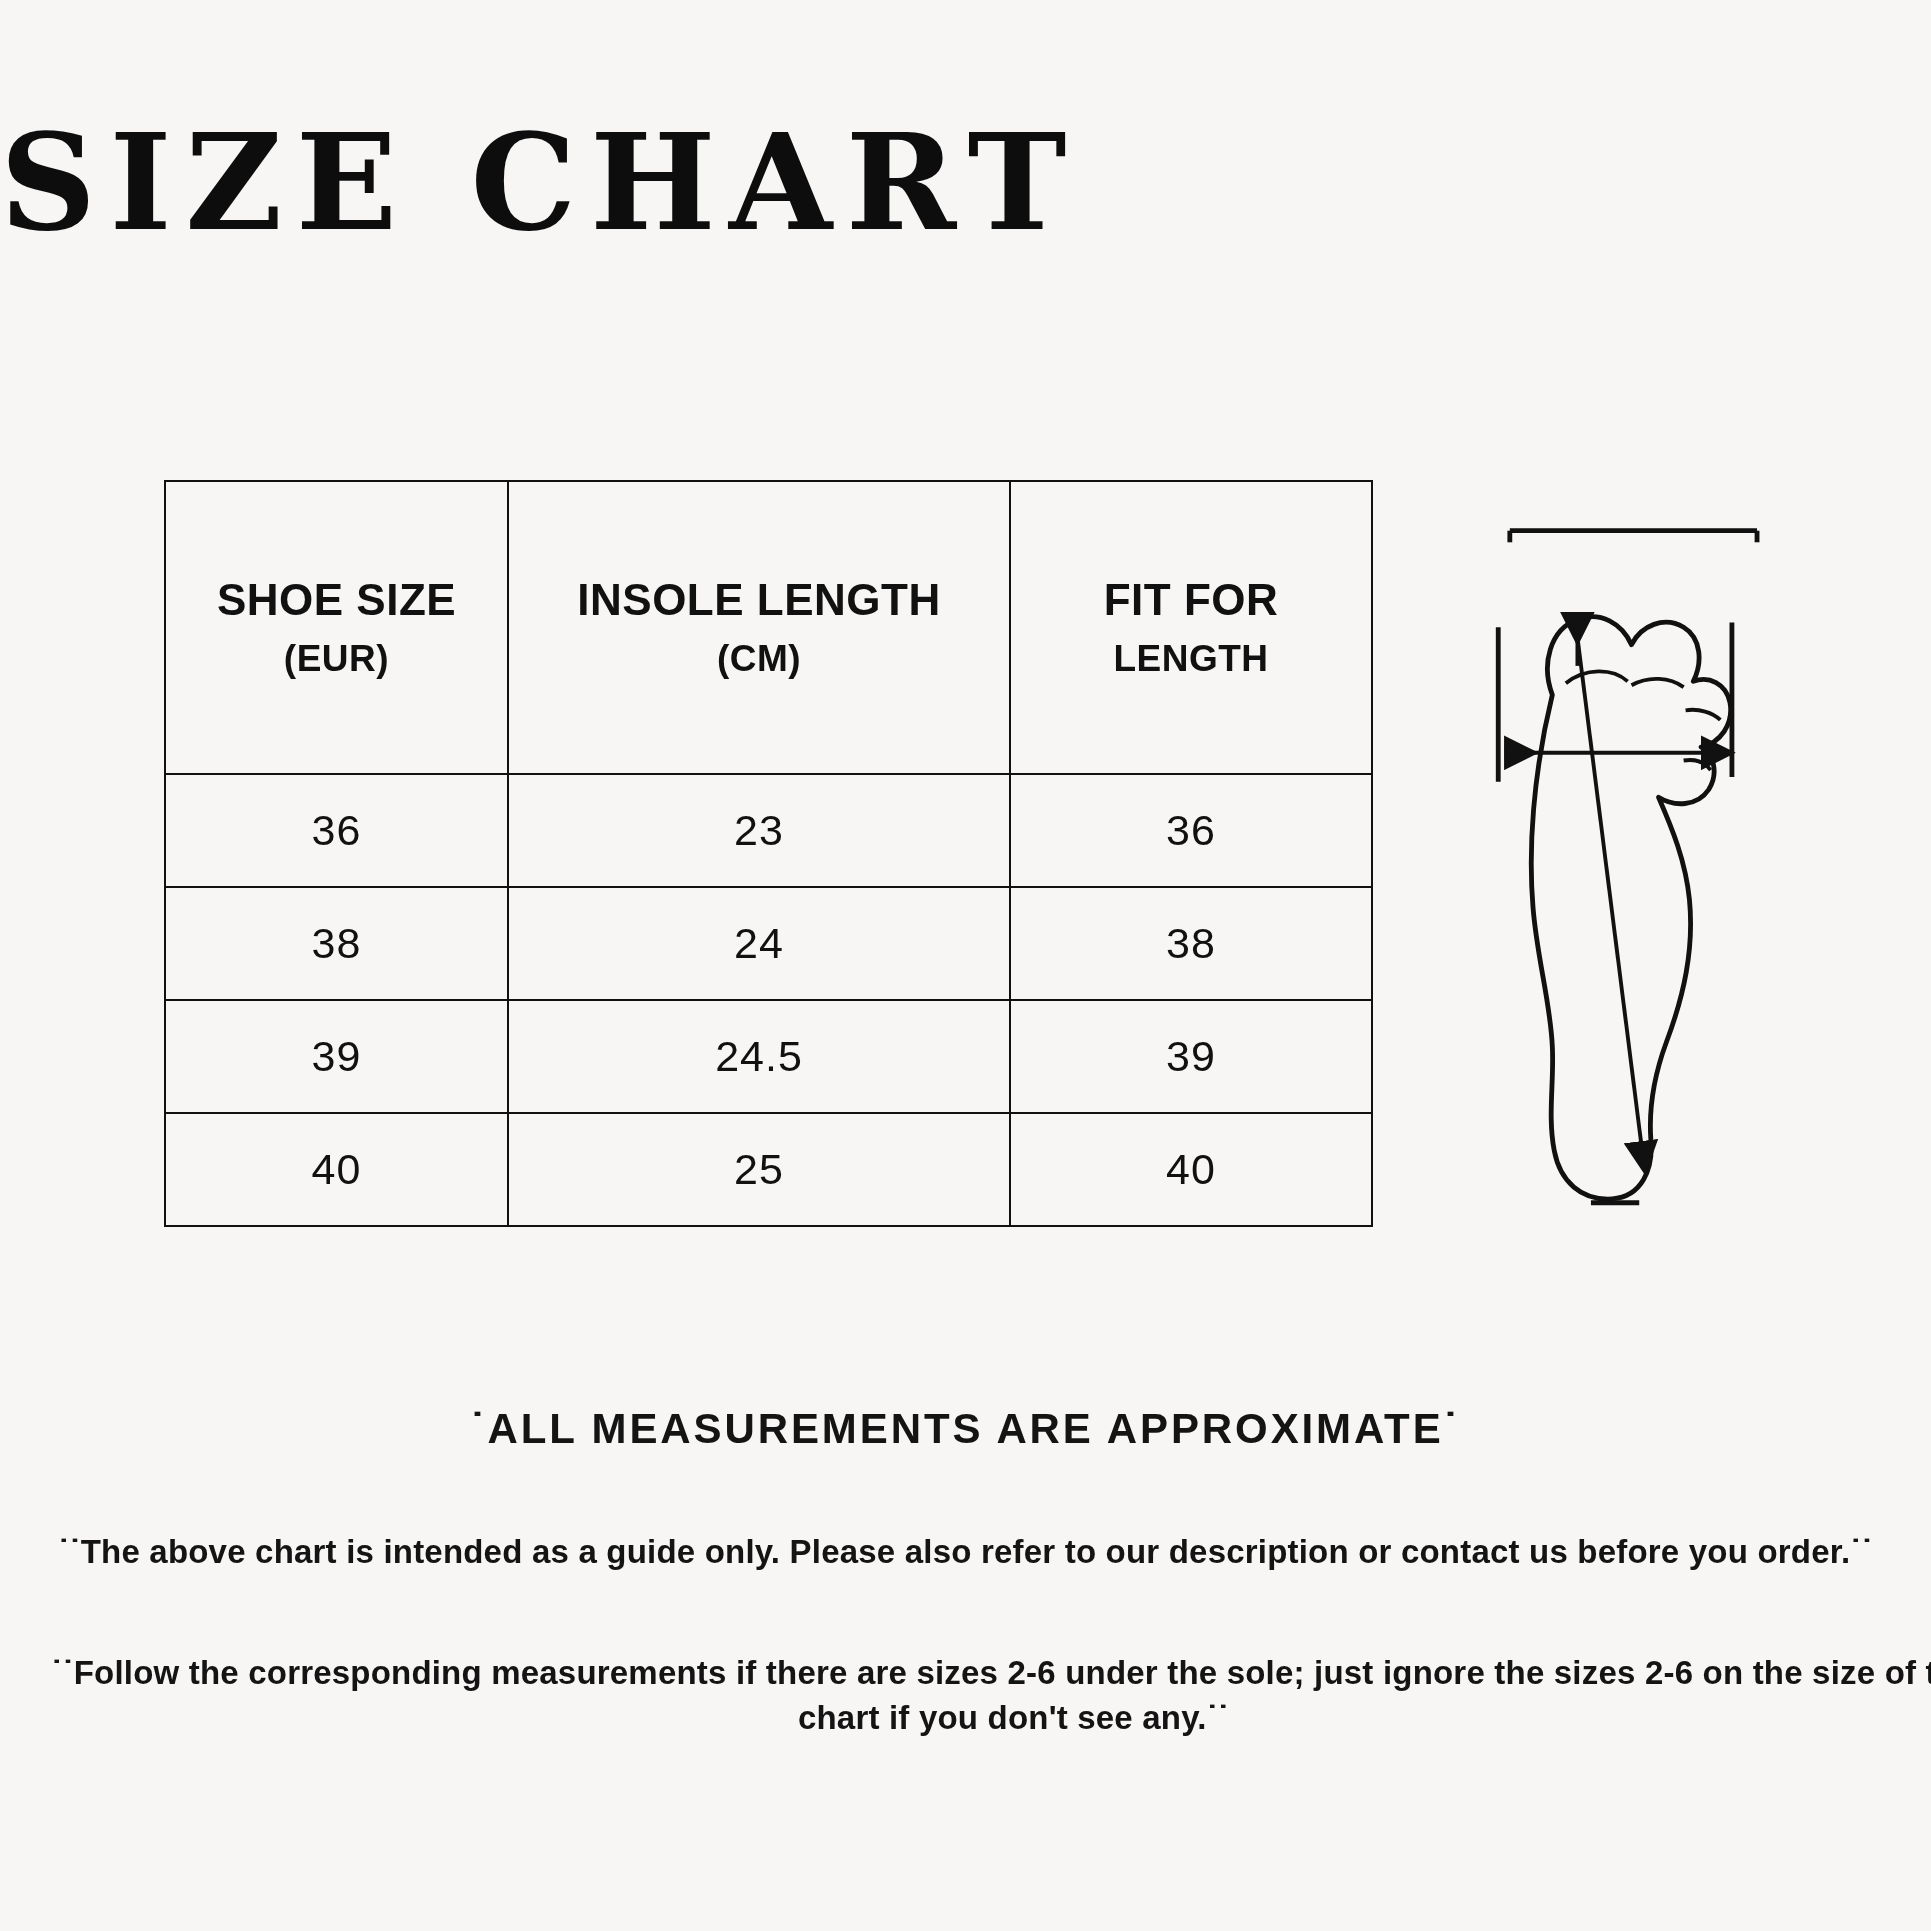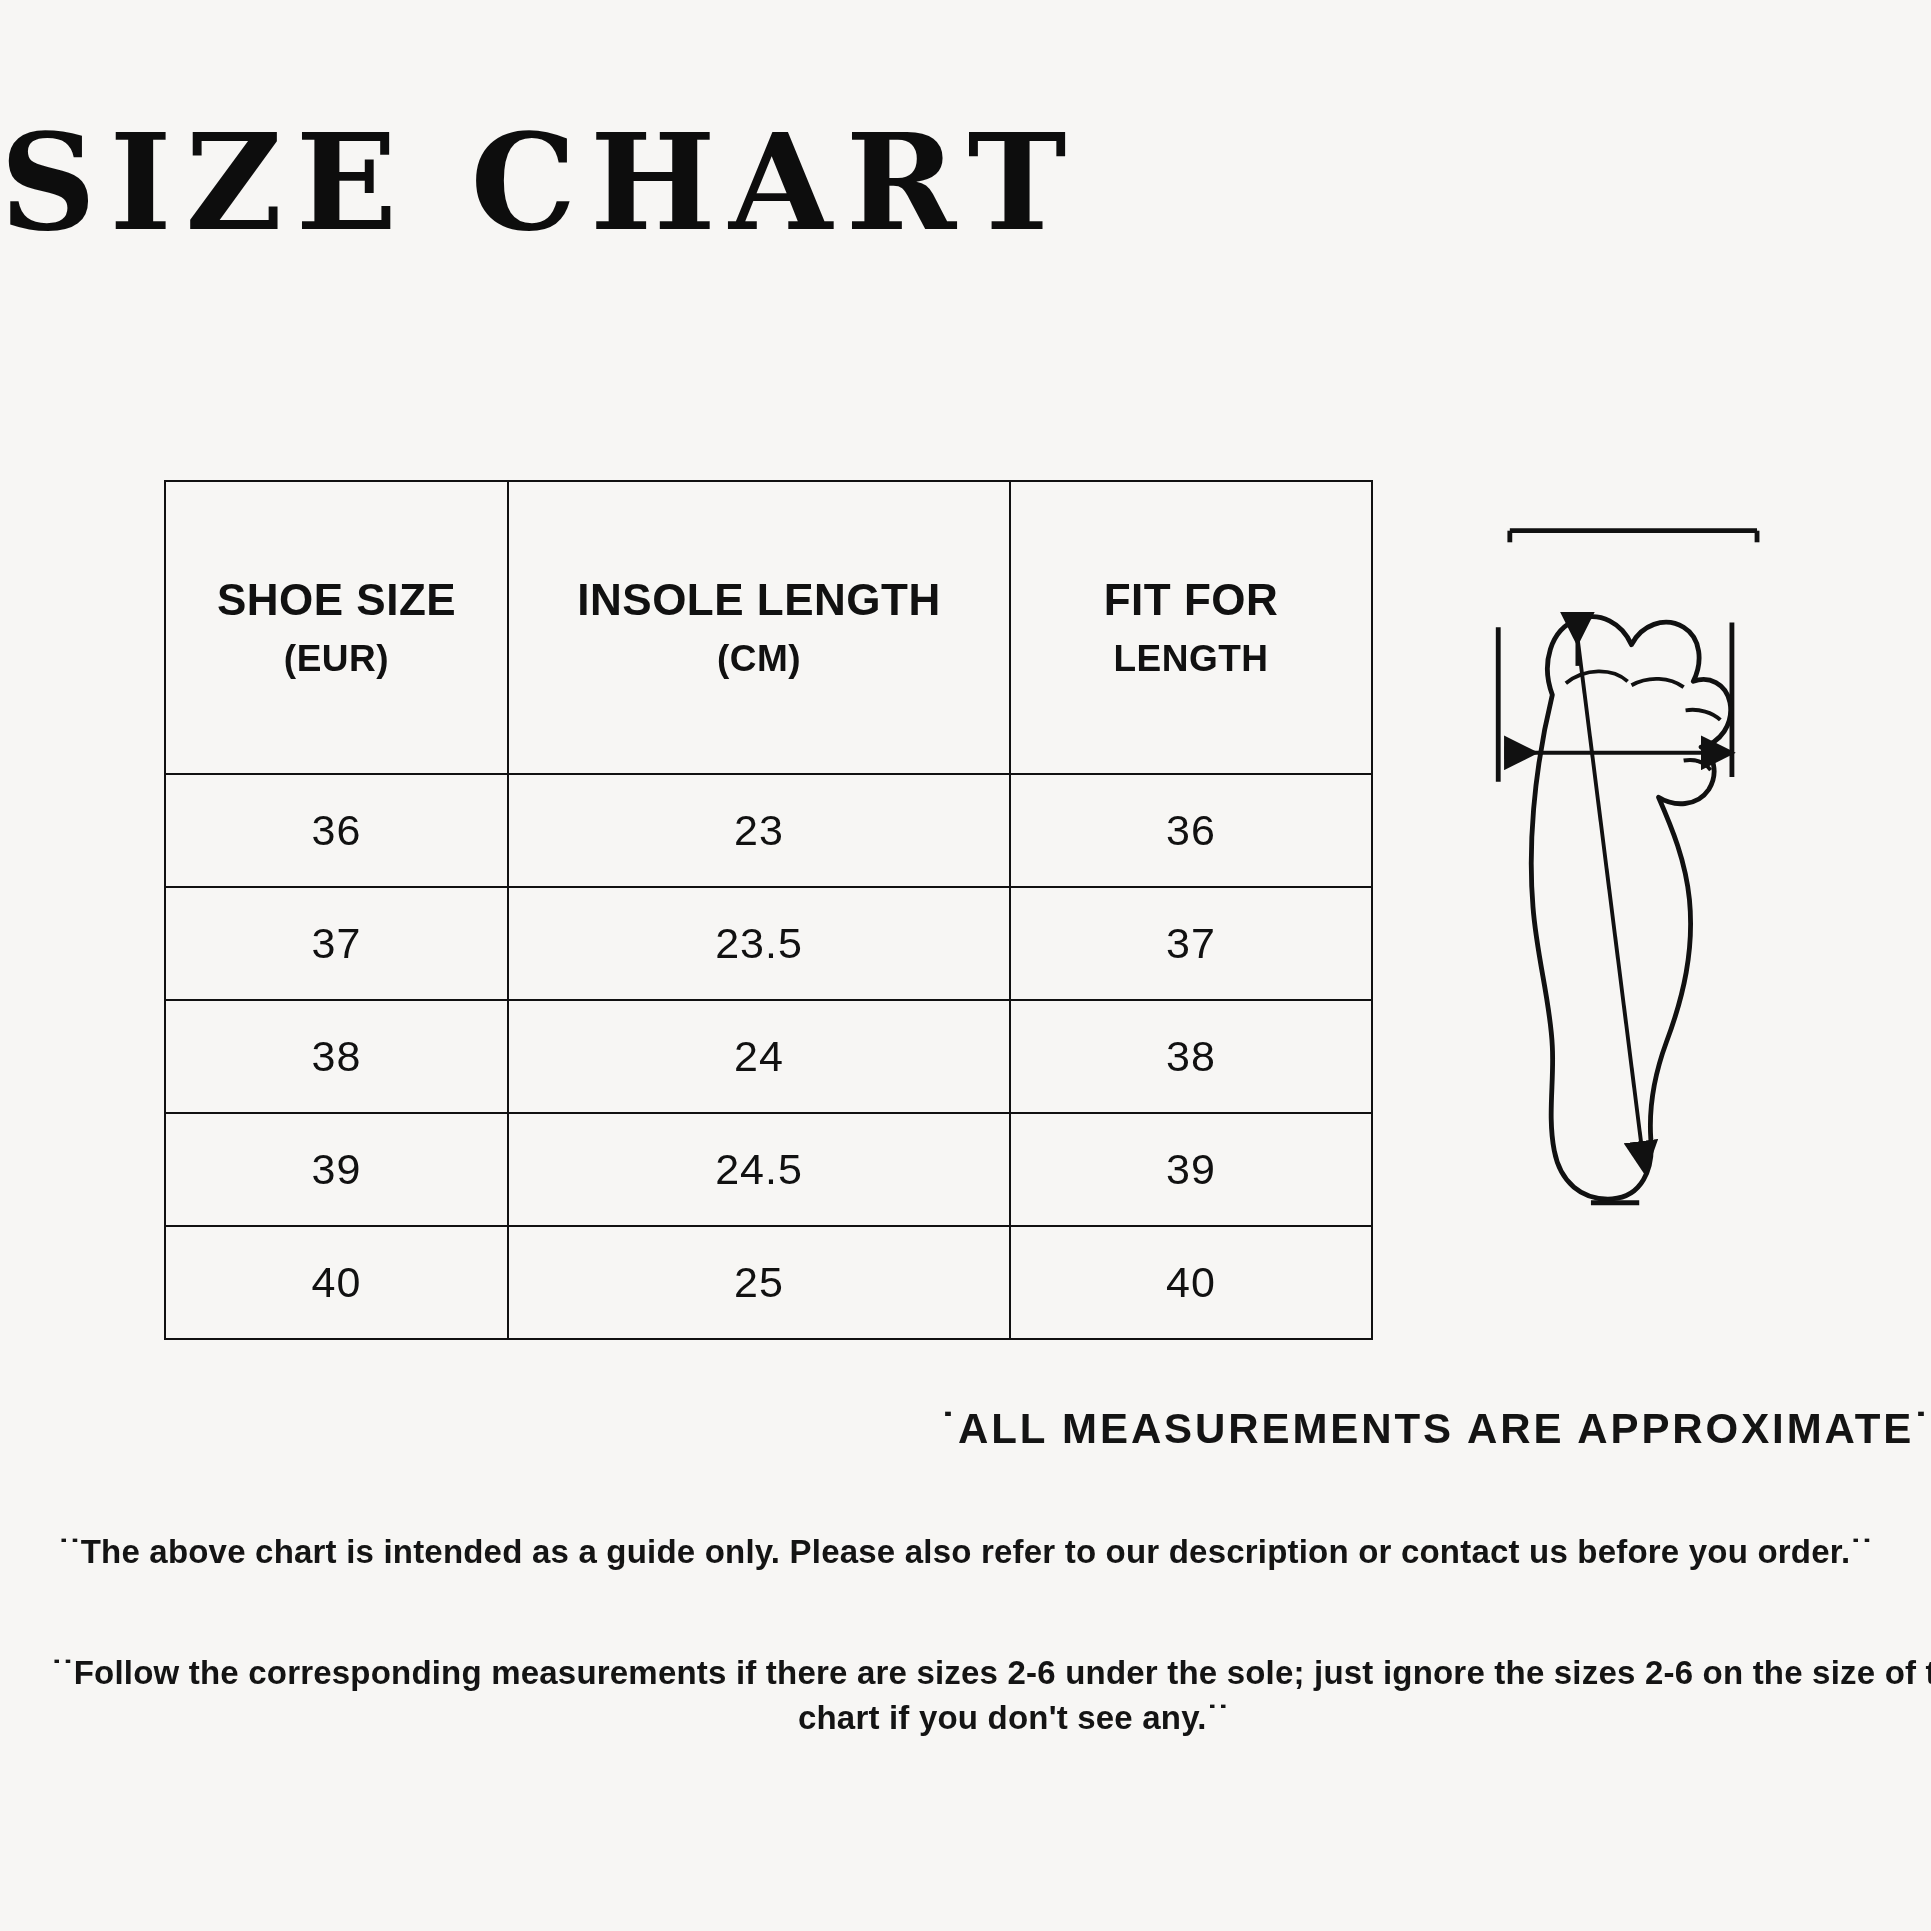--- a/index.html
+++ b/index.html
@@ -95,21 +95,21 @@
     width: 309px;
     height: 705px;
   }
 
   
   .note-main {
     position: absolute;
     left: 0;
     top: 1405px;
     width: 1931px;
-    text-align: right;
+    text-align: center;
     font-size: 42px;
     font-weight: 700;
     letter-spacing: 2.9px;
     color: #141414;
   }
   .note-block {
     position: absolute;
     left: 0;
     width: 1931px;
     text-align: center;
@@ -150,25 +150,20 @@
             <span class="hd-main">FIT FOR</span>
             <span class="hd-sub">LENGTH</span>
           </th>
         </tr>
       </thead>
       <tbody>
         <tr>
           <td>36</td>
           <td>23</td>
           <td>36</td>
-        </tr>
-        <tr>
-          <td>37</td>
-          <td>23.5</td>
-          <td>37</td>
         </tr>
         <tr>
           <td>38</td>
           <td>24</td>
           <td>38</td>
         </tr>
         <tr>
           <td>39</td>
           <td>24.5</td>
           <td>39</td>

